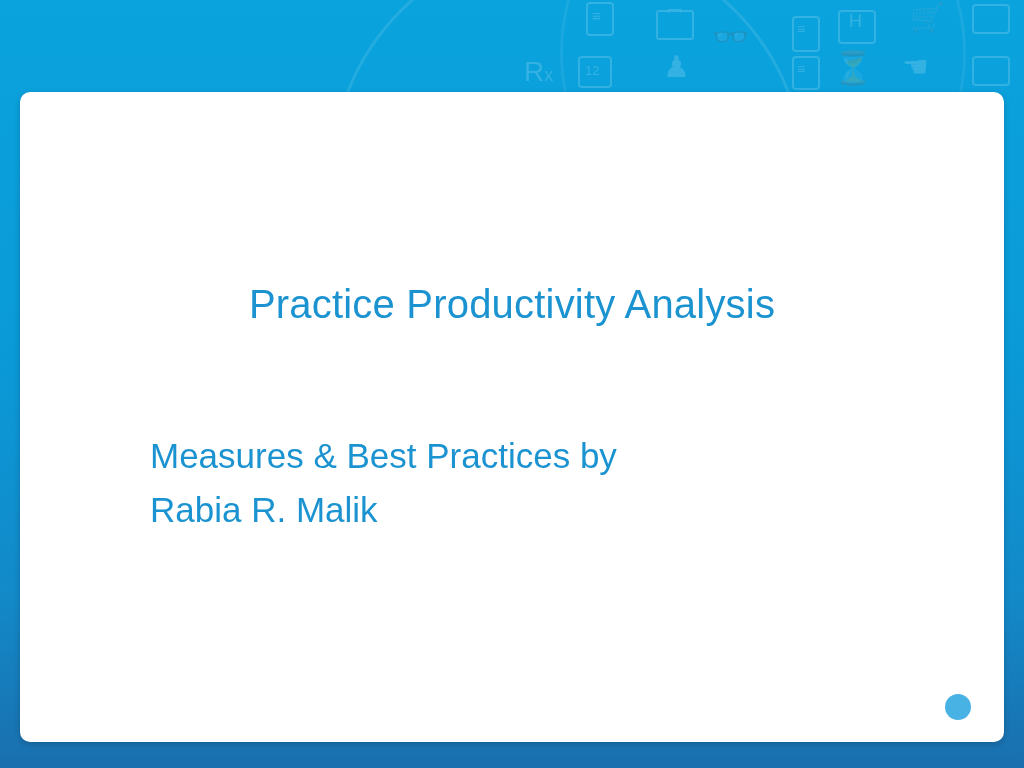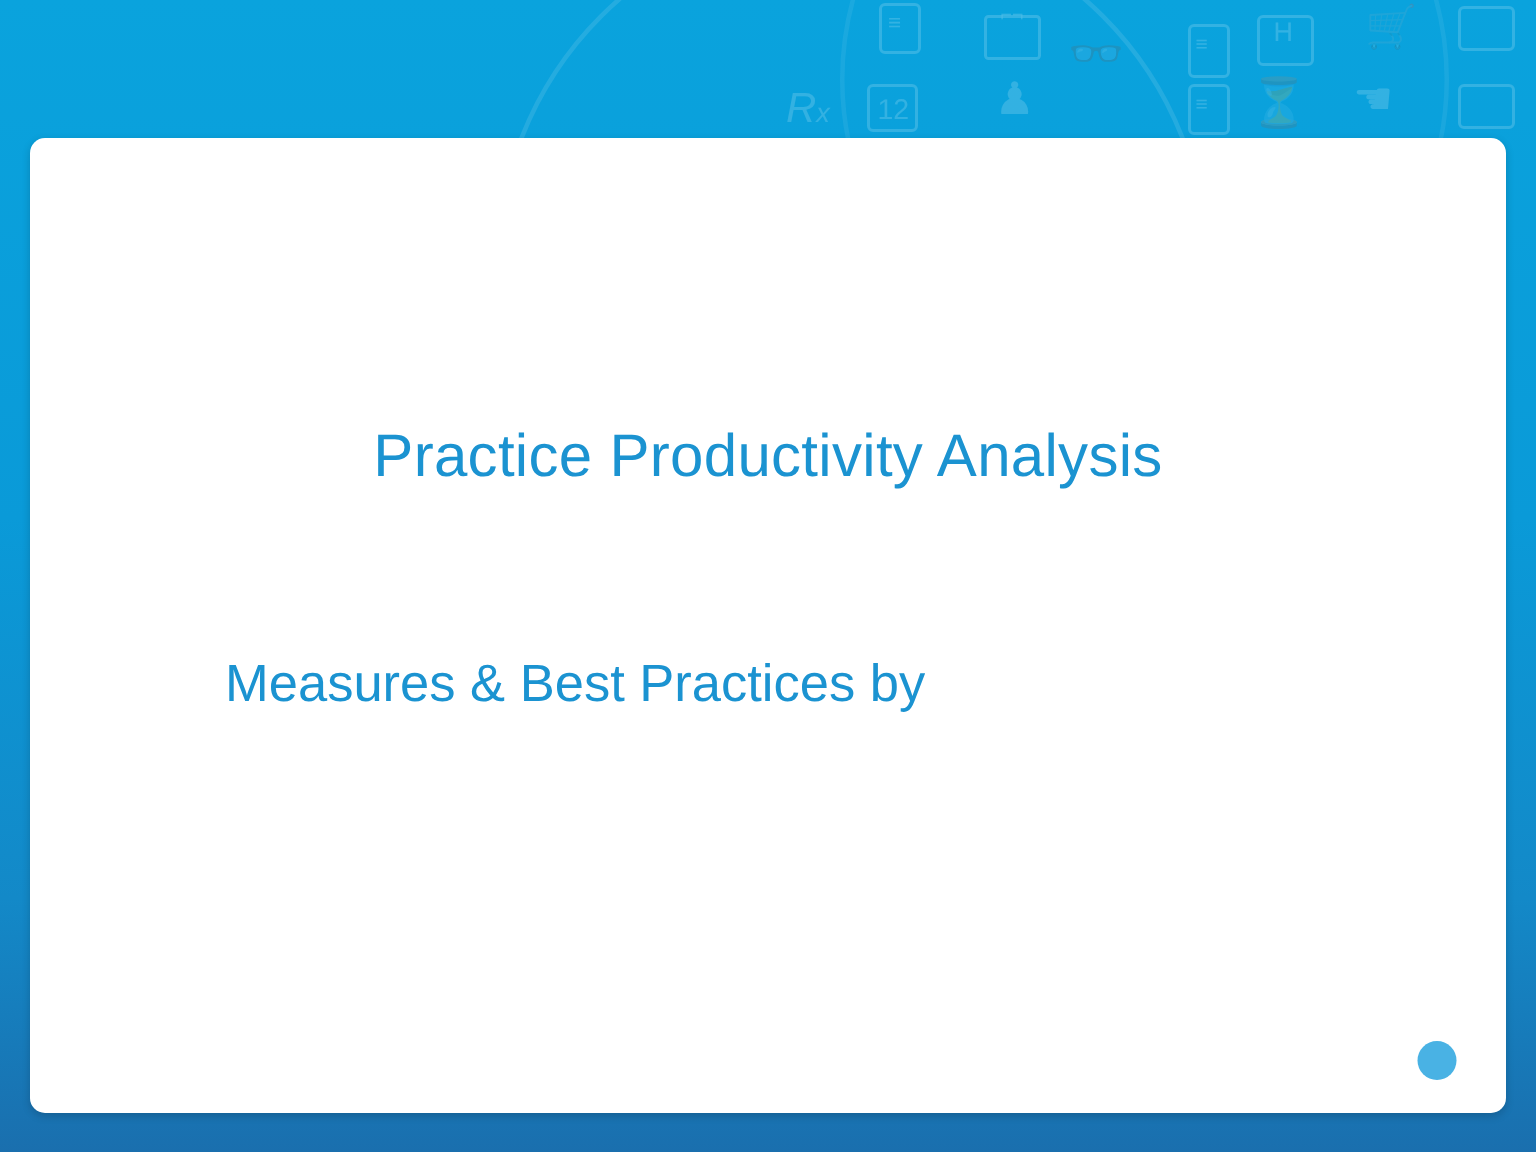--- a/index.html
+++ b/index.html
@@ -127,39 +127,40 @@
     <div class="glyph" style="left:712px; top:22px; font-size:30px;">👓</div>
 
     <div class="bx" style="left:792px; top:16px; width:24px; height:32px;"></div>
     <div class="glyph" style="left:797px; top:22px; font-size:14px;">≡</div>
 
     <div class="bx" style="left:838px; top:10px; width:34px; height:30px;"></div>
     <div class="glyph" style="left:849px; top:12px; font-size:18px;">H</div>
 
     <div class="glyph" style="left:910px; top:4px; font-size:28px;">🛒</div>
 
-    <div class="glyph" style="left:524px; top:58px; font-size:28px; font-style:italic;">R<span style="font-size:18px;">x</span></div>
+    <div class="glyph" style="left:524px; top:58px; font-size:28px; ">R<span style="font-size:18px;">x</span></div>
 
     <div class="bx" style="left:578px; top:56px; width:30px; height:28px;"></div>
-    <div class="glyph" style="left:585px; top:64px; font-size:19px;">12</div>
+    <div class="glyph" style="left:585px; top:64px; font-size:13px;">12</div>
 
     <div class="glyph" style="left:663px; top:52px; font-size:30px;">♟</div>
 
     <div class="bx" style="left:792px; top:56px; width:24px; height:30px;"></div>
     <div class="glyph" style="left:797px; top:62px; font-size:14px;">≡</div>
 
     <div class="glyph" style="left:833px; top:52px; font-size:32px;">⏳</div>
 
     <div class="glyph" style="left:902px; top:52px; font-size:30px;">☚</div>
 
     <div class="bx" style="left:972px; top:4px; width:34px; height:26px;"></div>
     <div class="bx" style="left:972px; top:56px; width:34px; height:26px;"></div>
   </div>
 
   <div class="card">
     <div class="title">Practice Productivity Analysis</div>
     <div class="subtitle">
       <div>Measures &amp; Best Practices by</div>
+      <div>Rabia R. Malik</div>
     </div>
     <div class="dot"></div>
   </div>
 
 </div>
 
 </body></html>

